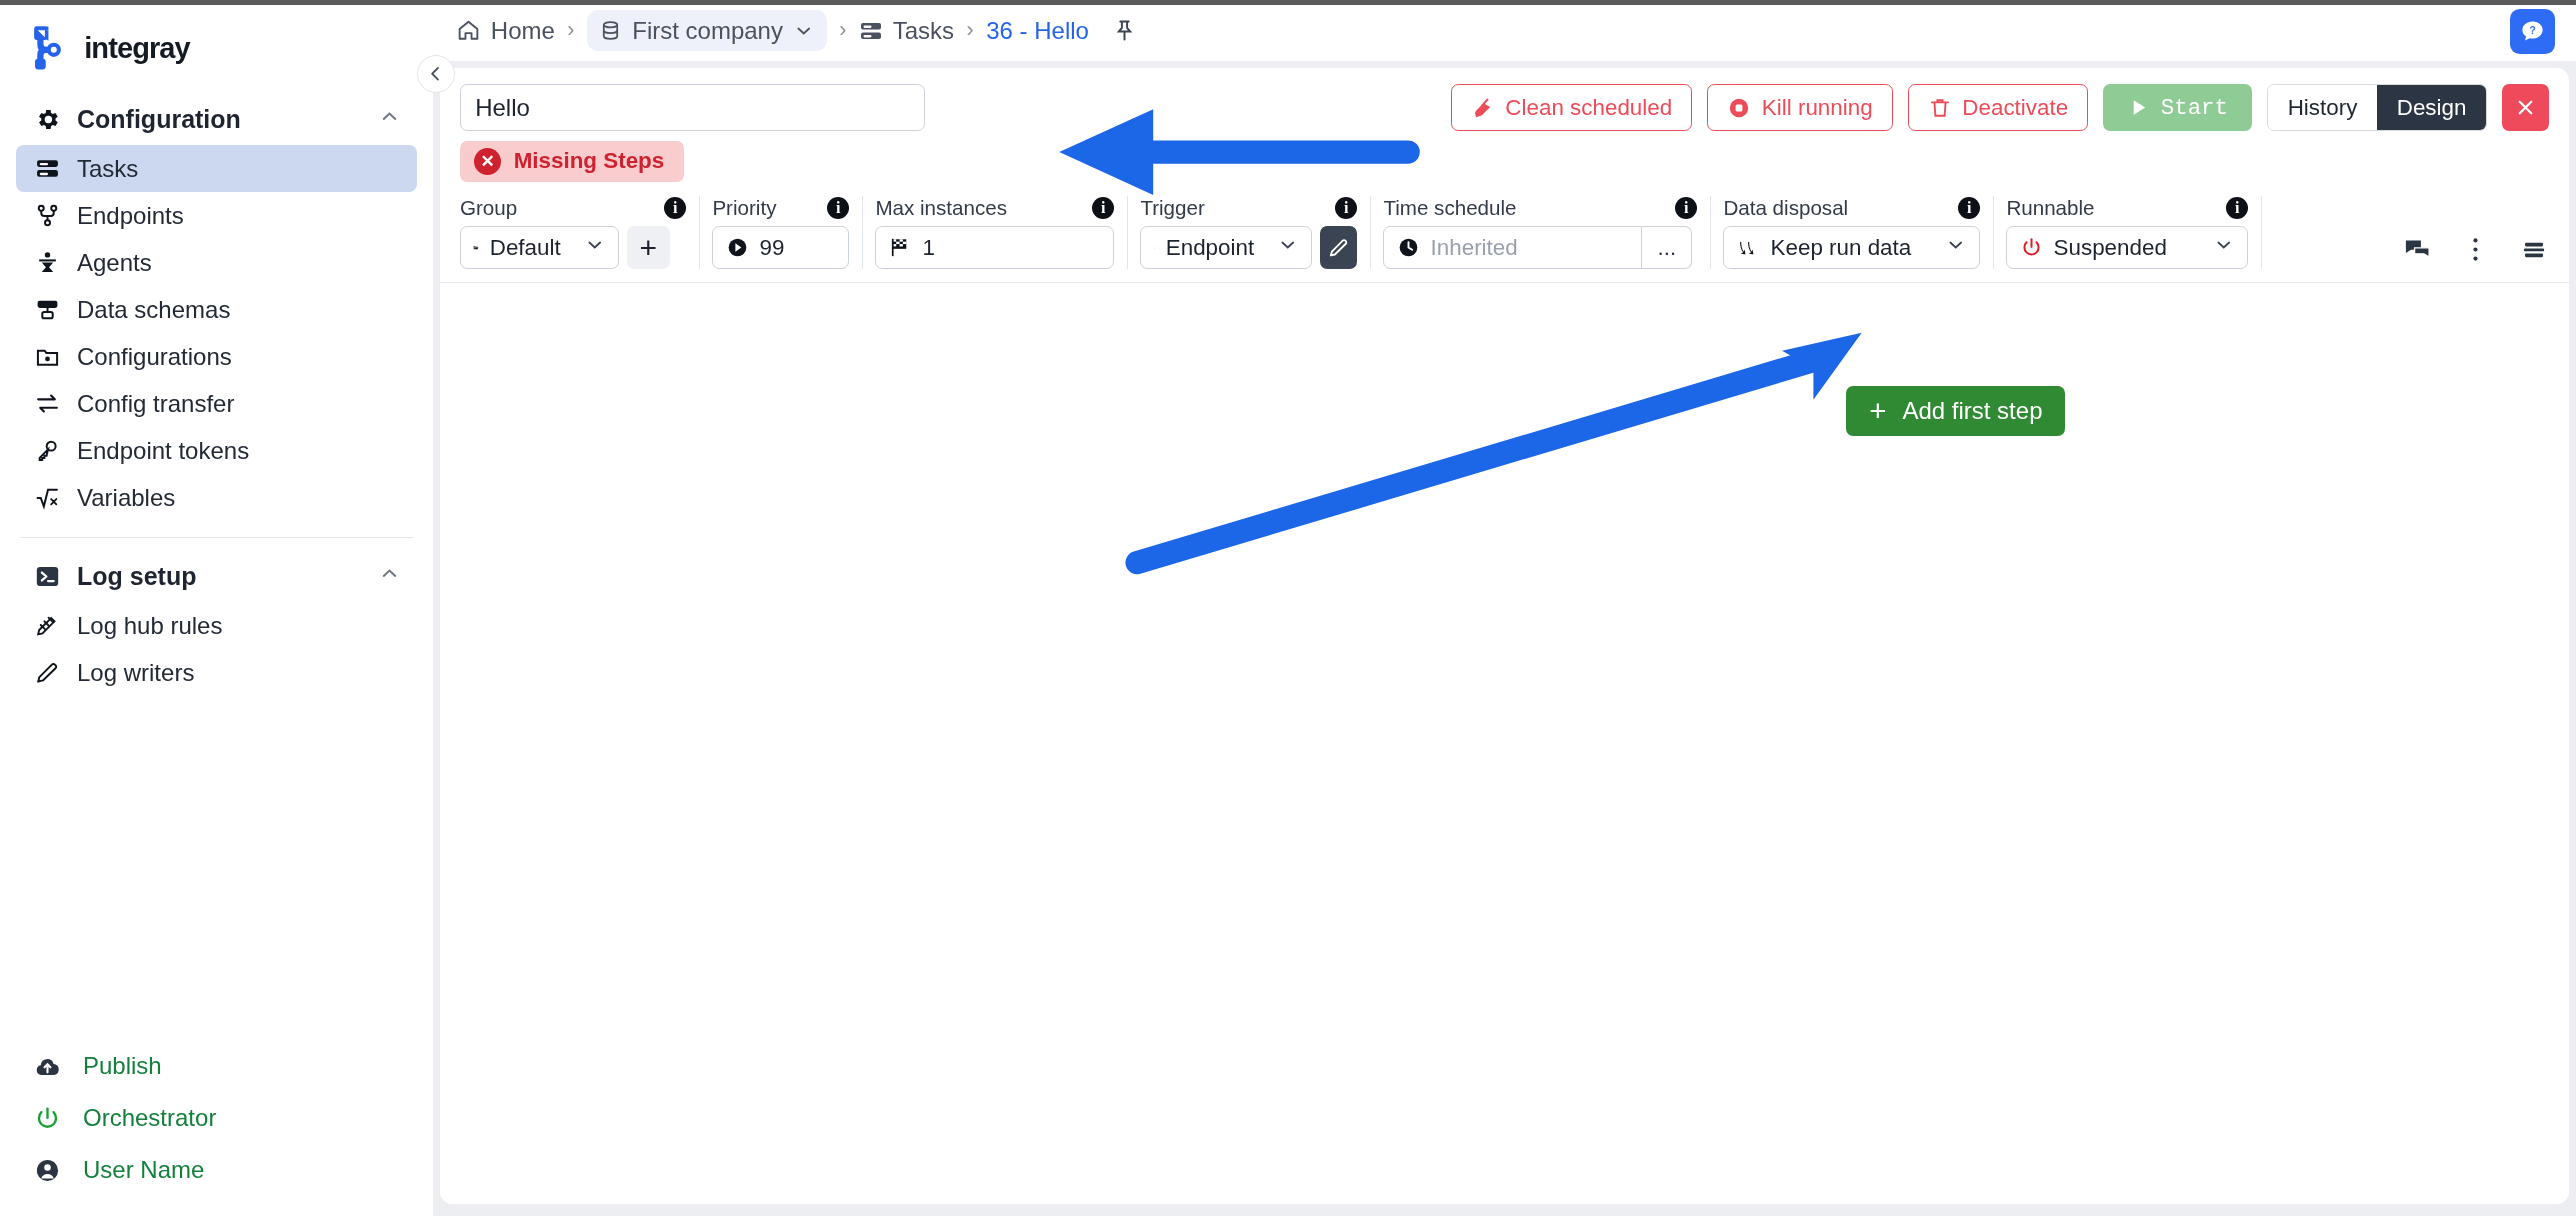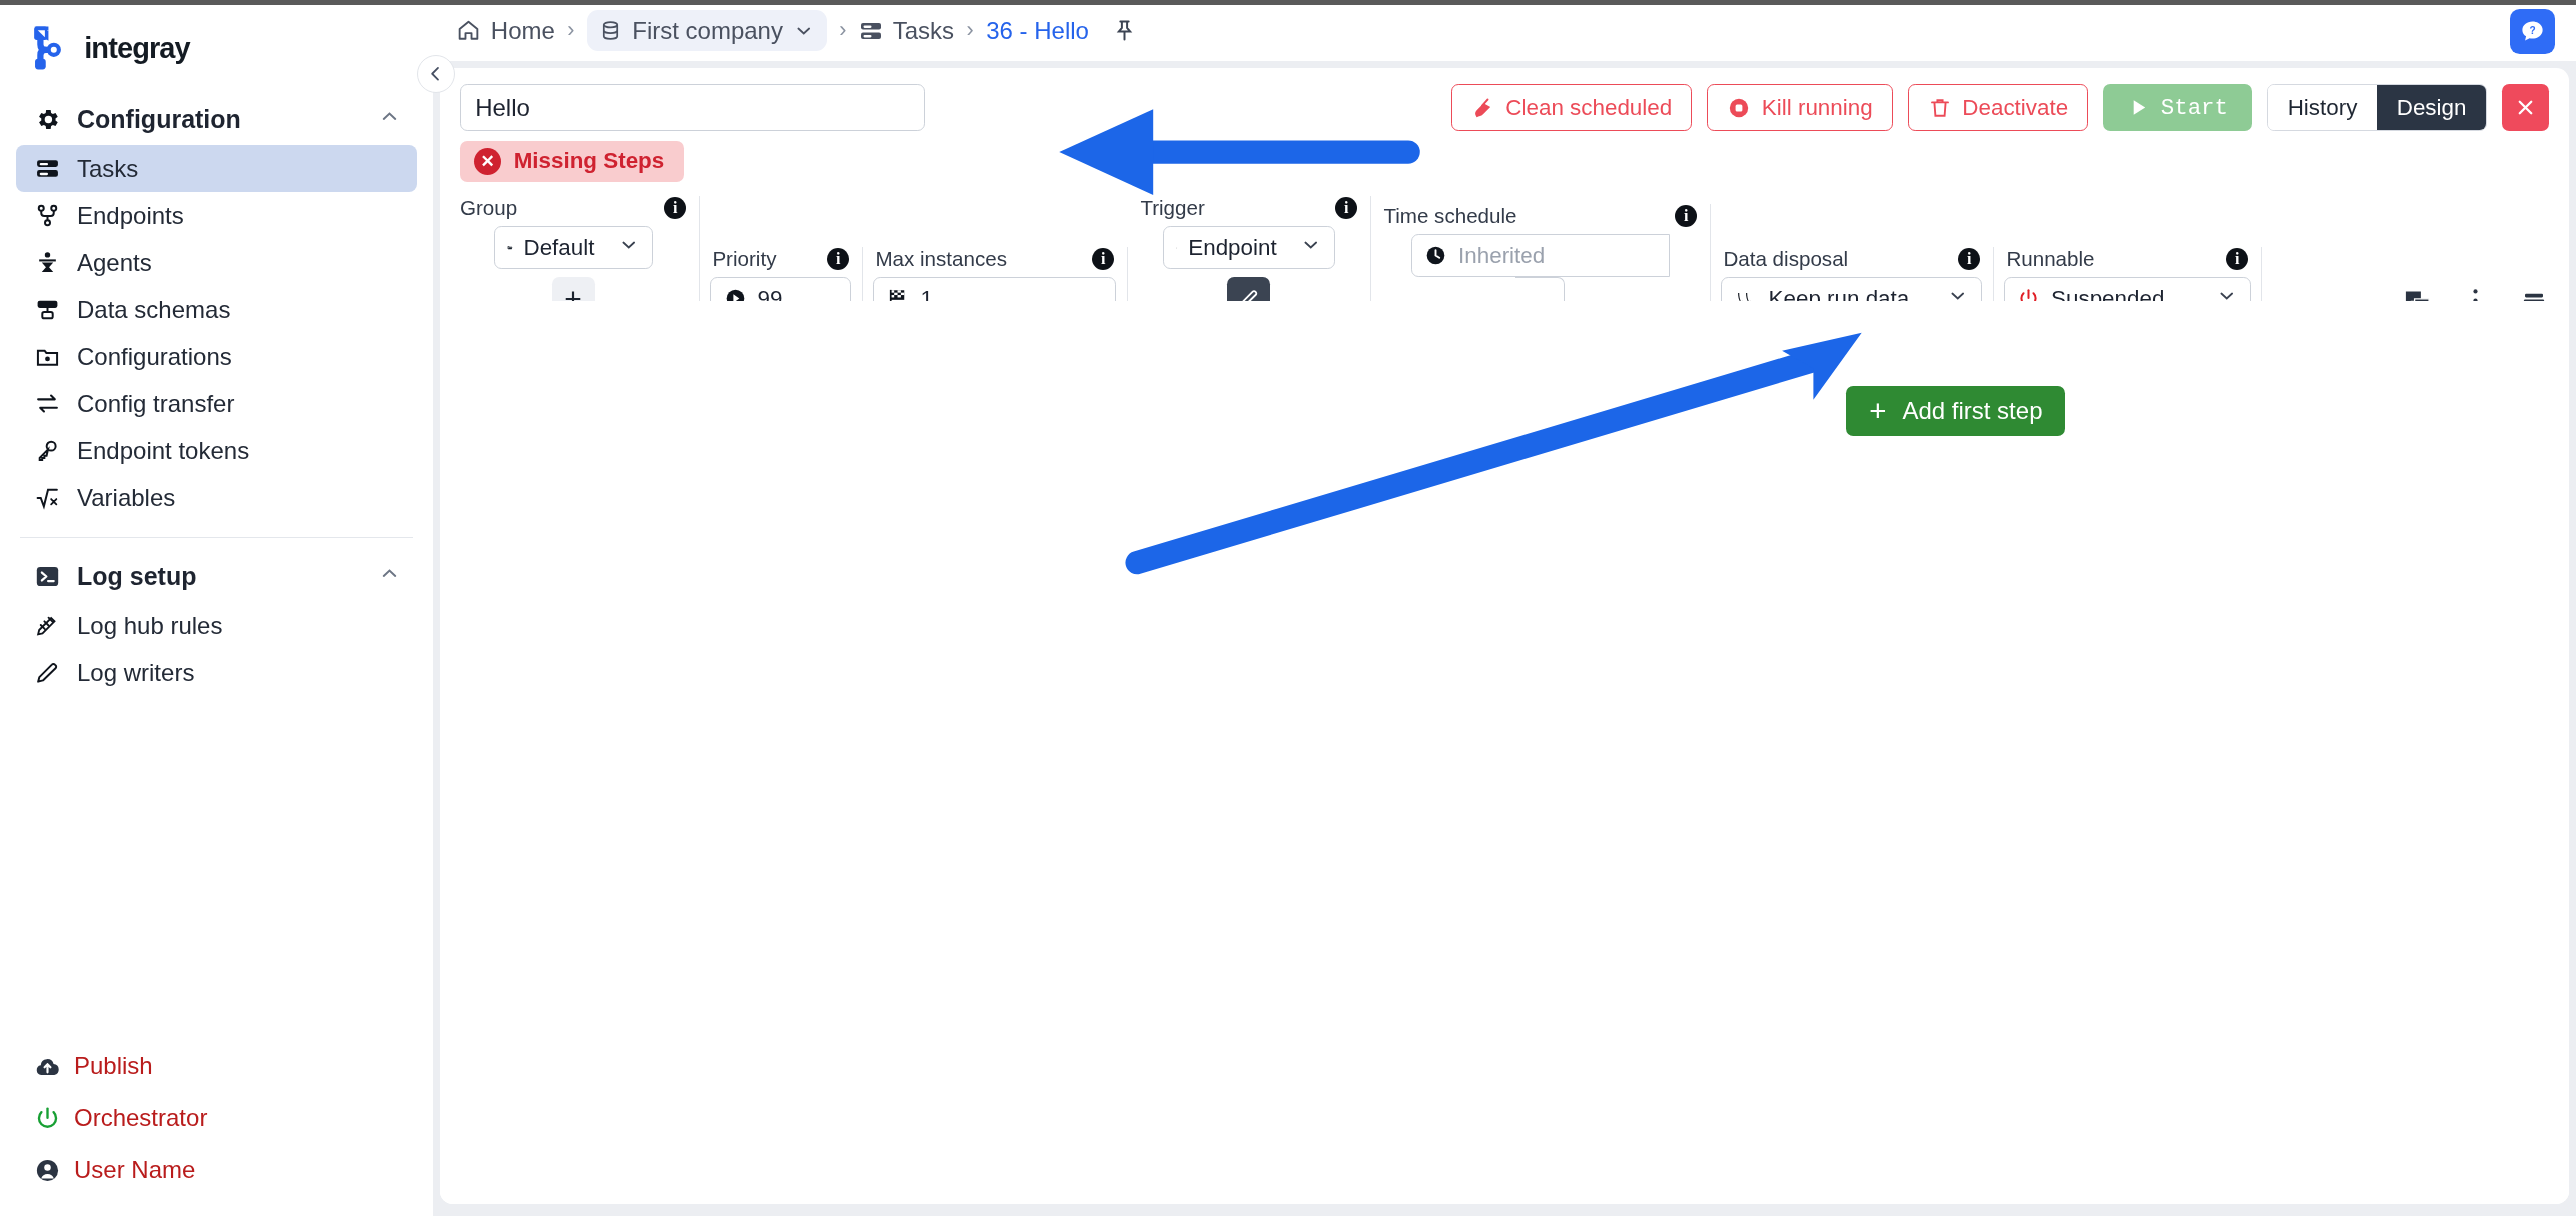--- a/index.html
+++ b/index.html
@@ -39,23 +39,23 @@
     height: 47px; padding: 0 16px; border-radius: 8px; cursor: pointer;
     font-size: 24px; color: #232a36;
   }
   .nav-item.active { background: #ccd8ef; }
   .nav-ico { width: 30px; height: 30px; flex: none; display: flex; align-items: center; justify-content: center; }
   .nav-ico svg { display: block; }
   .nav-divider { height: 0.9px; background: #e4e7ec; margin: 16px 19.7px 12.5px 19.7px; }
   .sidebar-spacer { flex: 1 1 auto; }
   .sidebar-footer { padding: 0 16px 19.7px 16px; }
   .foot-item {
-    display: flex; align-items: center; gap: 12px;
+    display: flex; align-items: center; gap: 21px;
     height: 52px; padding: 0 16px; border-radius: 8px; cursor: pointer;
-    font-size: 24px; color: #b91c1c;
+    font-size: 24px; color: #15803d;
   }
 
   
   .collapse-btn {
     position: absolute; left: 417px; top: 55px; width: 38px; height: 38px;
     border-radius: 50%; background: #ffffff; border: 0.9px solid #e2e5ea;
     display: flex; align-items: center; justify-content: center;
     z-index: 30; cursor: pointer; color: #475063;
   }
 
@@ -128,21 +128,21 @@
   .prop { padding: 0 12.5px; border-right: 0.9px solid #e2e5ea; }
   .prop:first-child { padding-left: 0; }
   .prop-label { display: flex; align-items: center; font-size: 20.6px; color: #333b49; margin-bottom: 6.3px; }
   .prop-label .info { margin-left: auto; padding-left: 23px; }
   .info-dot {
     width: 22.4px; height: 22.4px; border-radius: 50%; background: #0d1117;
     color: #fff; font-size: 16px; font-weight: 700; display: flex;
     align-items: center; justify-content: center; font-family: "Liberation Serif", serif;
     cursor: pointer;
   }
-  .prop-row { display: flex; align-items: center; gap: 8px; flex-direction: column; }
+  .prop-row { display: flex; gap: 8px; }
   .ctl {
     height: 43px; border: 0.9px solid #ccd1d9; border-radius: 7.2px;
     display: flex; align-items: center; gap: 10.7px; padding: 0 12.5px;
     font-size: 22.4px; color: #1d2330; background: #fff; cursor: pointer;
   }
   .ctl .chev-d { margin-left: auto; color: #3a4250; padding-left: 12.5px; }
   .ctl.ph { color: #9aa1ad; }
   .sq-btn {
     width: 43px; height: 43px; border-radius: 7.2px; display: flex;
     align-items: center; justify-content: center; cursor: pointer;

